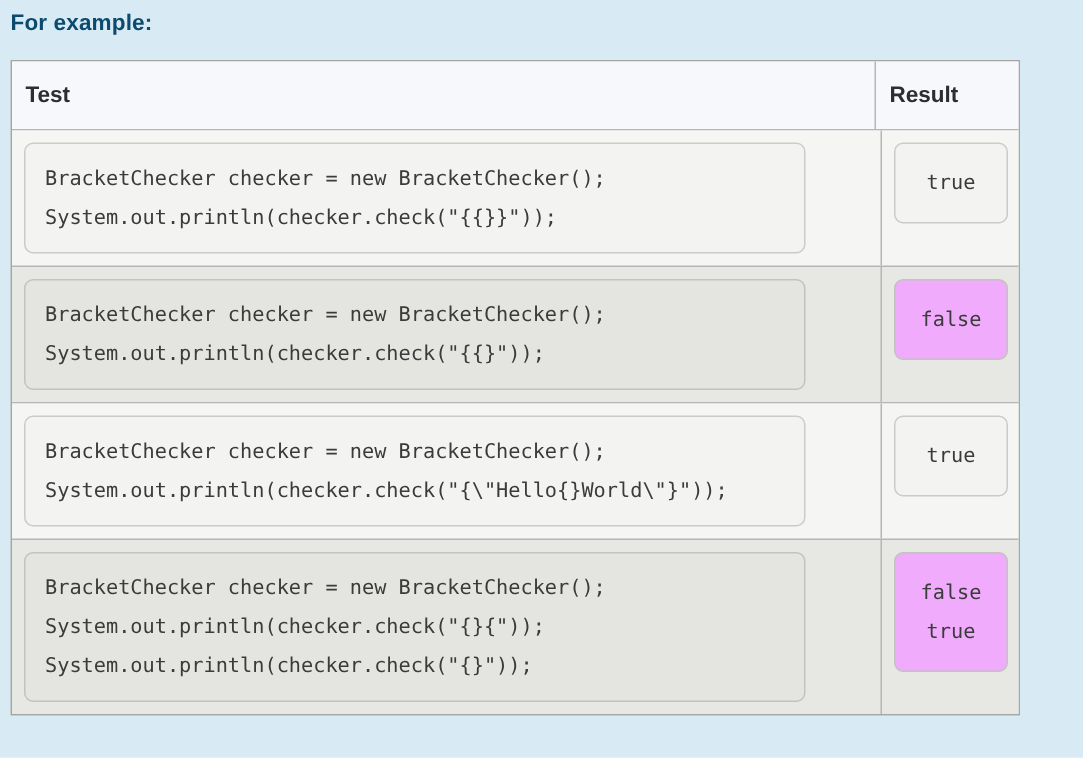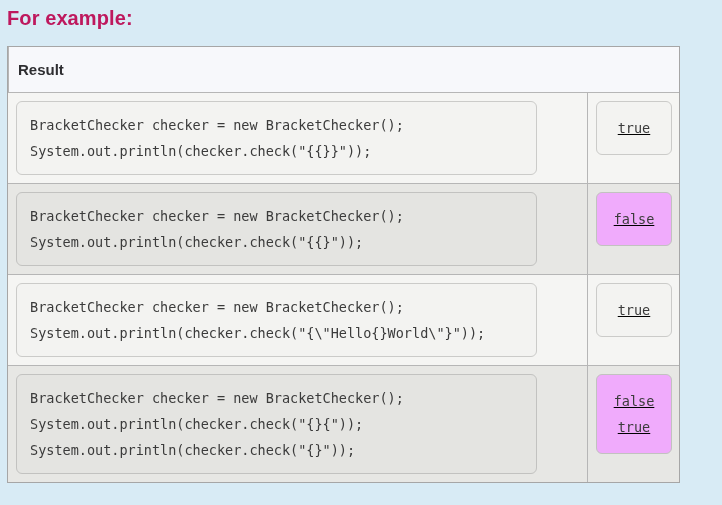--- a/index.html
+++ b/index.html
@@ -7,23 +7,23 @@
   body {
     width: 722px;
     height: 505px;
     background: #d8ebf5;
     font-family: "Liberation Sans", sans-serif;
     overflow: hidden;
   }
   .page { padding: 7px 0 0 7px; }
 
   .intro {
-    font-size: 20px;
+    font-size: 15px;
     font-weight: bold;
-    color: #be185d;
+    color: #0c4a6e;
     margin: 0 12px 16px 0;
     letter-spacing: 0.1px;
   }
 
   .examples-table {
     width: 673px;
     border: 1px solid #a6a6a6;
     background: #f5f5f3;
   }
 
@@ -33,35 +33,34 @@
     border-bottom: 1px solid #b6b6b6;
   }
   .th {
     font-size: 15px;
     font-weight: bold;
     color: #2e2e31;
     padding: 14px 0 14px 9px;
   }
   .th-test { flex: 1; }
   .th-result {
-    width: 76px;
+    width: 96px;
     border-left: 1px solid #b6b6b6;
   }
 
   .row { display: flex; gap: 42px; }
   .row:not(:last-child) { border-bottom: 1px solid #b6b6b6; }
   .row.odd  { background: #f5f5f3; }
   .row.even { background: #e7e7e4; }
 
   .cell-test { flex: 1; padding: 8px; min-width: 0; }
   .cell-result {
     width: 92px;
     border-left: 1px solid #b6b6b6;
     padding: 8px 0 0 8px;
-    text-decoration: underline;
   }
 
   .code-box {
     border: 1px solid #cbcbc9;
     border-radius: 6px;
     background: #f3f3f1;
     padding: 10px 13px;
     font-family: "DejaVu Sans Mono", "Liberation Mono", monospace;
     font-size: 13.5px;
     line-height: 26px;
@@ -94,20 +93,21 @@
 </head>
 <body style="background: rgb(216, 235, 245);">
 
 <div class="page">
 
   <p class="intro">For example:</p>
 
   <div class="examples-table">
 
     <div class="hrow">
+      <div class="th th-test">Test</div>
       <div class="th th-result">Result</div>
     </div>
 
     <div class="row odd">
       <div class="cell-test">
         <div class="code-box"><div>BracketChecker checker = new BracketChecker();</div><div>System.out.println(checker.check("{{}}"));</div></div>
       </div>
       <div class="cell-result">
         <div class="result-box">
             <div>true</div>

